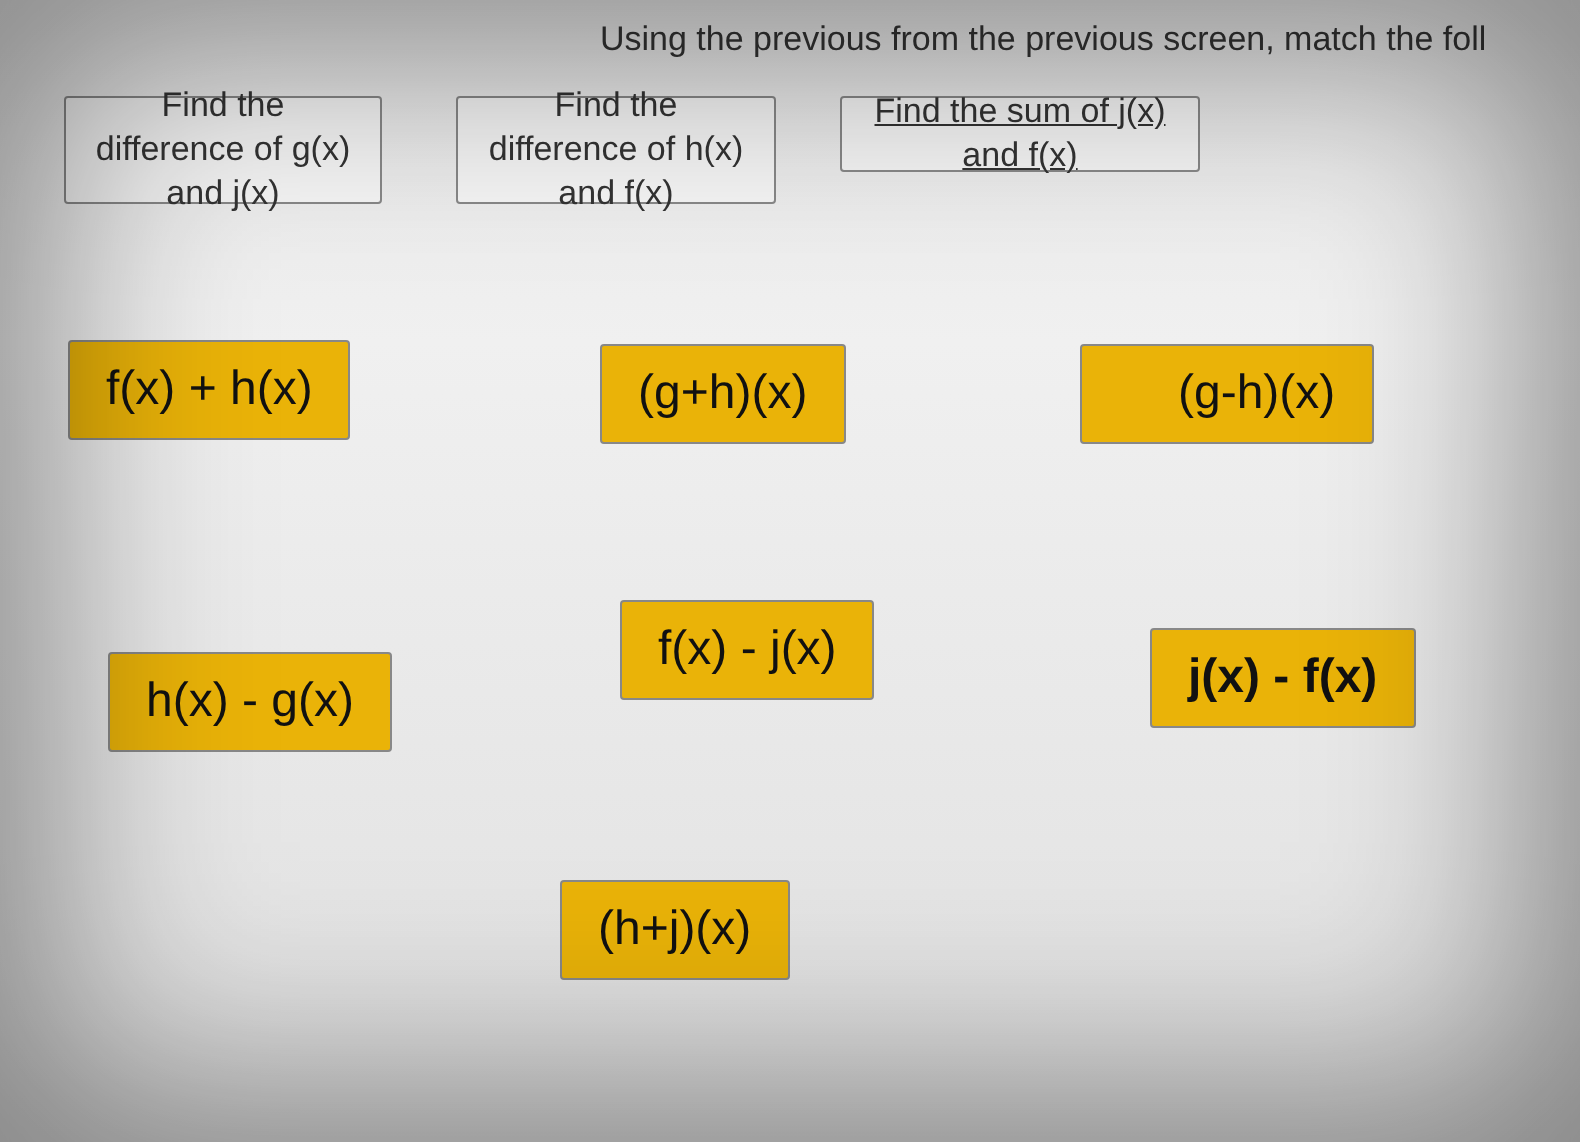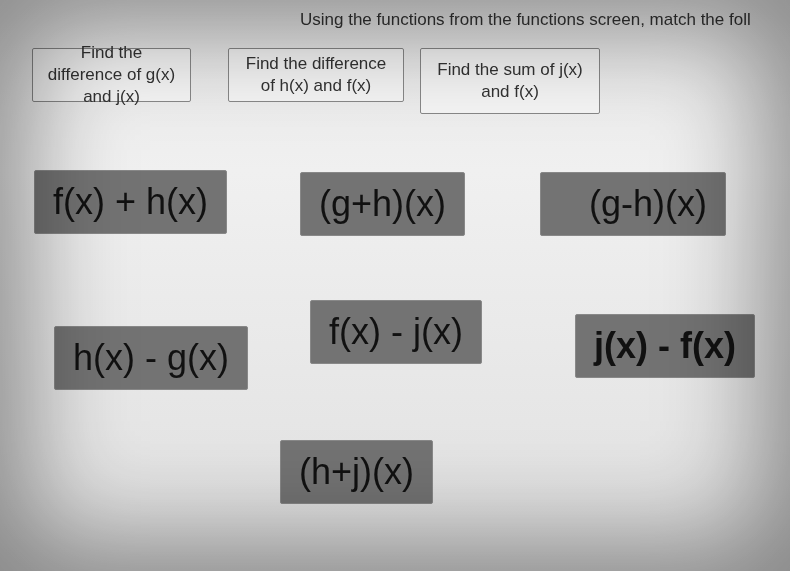--- a/index.html
+++ b/index.html
@@ -41,38 +41,38 @@
       text-align: center;
       padding: 8px 12px;
       border-radius: 2px;
     }
     .prompt-card {
       font-size: 17px;
       color: #333;
       line-height: 1.3;
     }
     .expr-card {
-      font-size: 36px;
+      font-size: 24px;
       color: #111;
       padding: 10px 18px;
-      background: #737373;
+      background: #eab308;
     }
   </style>
 </head>
 <body>
 
-<div class="header-text">Using the functions from the functions screen, match the foll</div>
+<div class="header-text">Using the previous from the previous screen, match the foll</div>
 
 <div class="card prompt-card" style="top:48px; left:32px; width:159px; height:54px;">
   <span>Find the difference of g(x) and j(x)</span>
 </div>
-<div class="card prompt-card" style="top:48px; left:228px; width:176px; height:54px;">
+<div class="card prompt-card" style="top:48px; left:228px; width:160px; height:54px;">
   <span>Find the difference of h(x) and f(x)</span>
 </div>
-<div class="card prompt-card" style="top:48px; left:420px; width:180px; height:66px;">
+<div class="card prompt-card" style="top:48px; left:420px; width:180px; height:38px;text-decoration:underline;">
   <span>Find the sum of j(x) and f(x)</span>
 </div>
 
 <div class="card expr-card" style="top:170px; left:34px;">
   <span>f(x) + h(x)</span>
 </div>
 <div class="card expr-card" style="top:172px; left:300px;">
   <span>(g+h)(x)</span>
 </div>
 <div class="card expr-card" style="top:172px; left:540px;padding-left:48px;">

